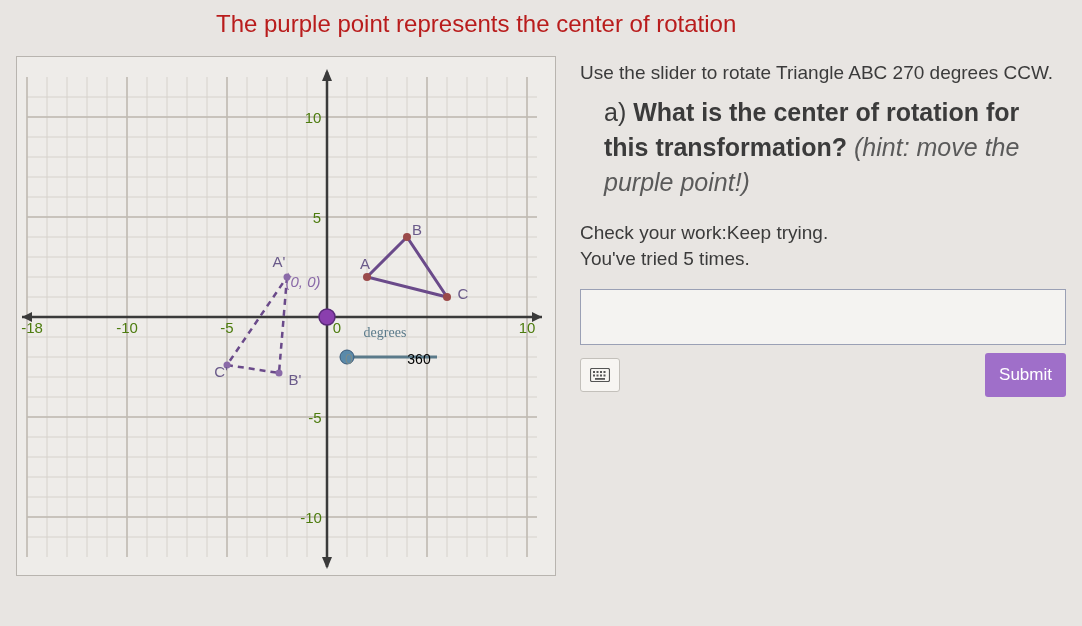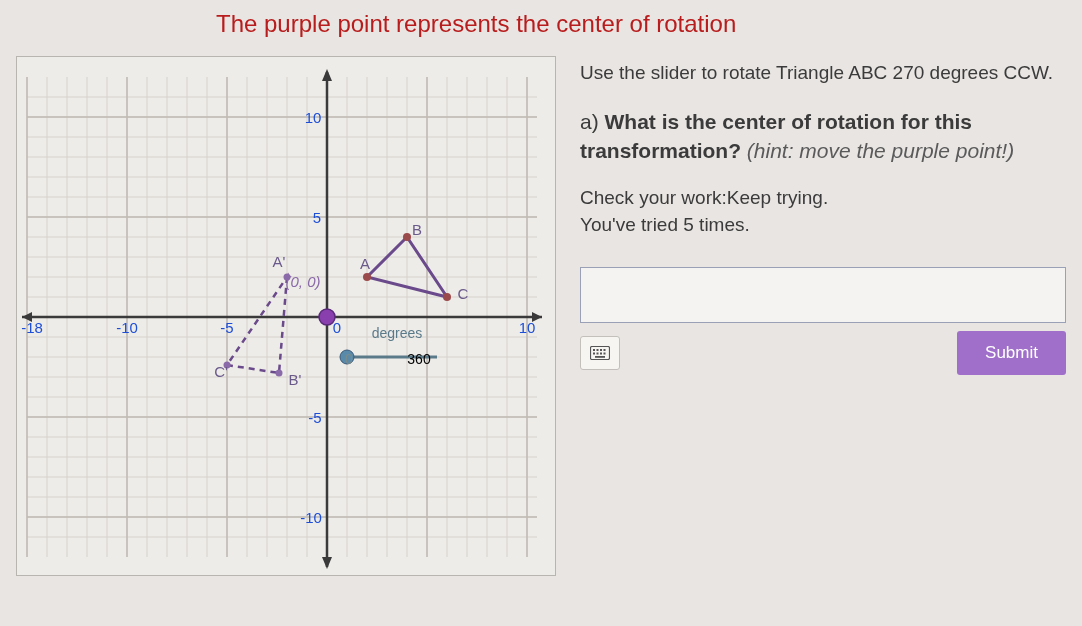--- a/index.html
+++ b/index.html
@@ -33,35 +33,36 @@
     flex: 0 0 auto;
   }
   .side-panel {
     flex: 1 1 auto;
     padding-top: 4px;
   }
   .instruction {
     font-size: 19px;
     color: #3b3b3b;
     line-height: 1.4;
-    margin-bottom: 20px;
+    margin-bottom: 8px;
   }
   .question {
-    font-size: 21px;
+    font-size: 25px;
     color: #3b3b3b;
     line-height: 1.4;
     margin-bottom: 20px;
+    margin-left: 24px;
   }
   .question b { font-weight: 700; }
   .question .hint { font-style: italic; color: #5a5a5a; }
   .feedback {
     font-size: 19px;
     color: #3b3b3b;
     line-height: 1.4;
-    margin-bottom: 28px;
+    margin-bottom: 16px;
   }
   .answer-box {
     border: 1px solid #9aa0b5;
     background: #f4f3f1;
     padding: 10px 10px 10px 10px;
     margin-bottom: 8px;
     height: 56px;
   }
   .toolbar-row {
     display: flex;
@@ -78,31 +79,31 @@
     display: flex;
     align-items: center;
     justify-content: center;
     cursor: pointer;
   }
   .kb-btn svg { display:block; }
   .submit-btn {
     background: #9f6fc9;
     color: #fff;
     border: none;
-    padding: 12px 28px;
+    padding: 12px 14px;
     font-size: 17px;
     border-radius: 3px;
     cursor: pointer;
   }
 
   
   .tick-label {
     position: absolute;
     font-size: 15px;
-    color: #1d4ed8;
+    color: #4d7c0f;
     transform: translate(-50%, -50%);
   }
   .pt-label {
     position: absolute;
     font-size: 15px;
     color: #6a5a8a;
     transform: translate(-50%, -50%);
   }
   .center-label {
     position: absolute;
@@ -243,21 +244,21 @@
       
       <span class="pt-label" style="left:348px; top:206px;">A</span>
       <span class="pt-label" style="left:400px; top:172px;">B</span>
       <span class="pt-label" style="left:446px; top:236px;">C</span>
       <span class="pt-label" style="left:262px; top:204px;">A'</span>
       <span class="pt-label" style="left:278px; top:322px;">B'</span>
       <span class="pt-label" style="left:204px; top:314px;">C'</span>
 
       <span class="center-label" style="left:286px; top:224px;">(0, 0)</span>
 
-      <span class="sl-label" style="left:380px; top:276px;">degrees</span>
+      <span class="sl-label" style="left:368px; top:276px;font-family:Liberation Serif, serif;">degrees</span>
       <span class="sl-label" style="left:402px; top:302px; color:#000000;">360</span>
       <span class="sl-label" style="left:332px; top:302px; color:#7a8a8a;">0</span>
     </div>
 
     <div class="side-panel">
       <p class="instruction">Use the slider to rotate Triangle ABC 270 degrees CCW.</p>
 
       <p class="question">
         <span>a) </span><b>What is the center of rotation for this transformation?</b><span class="hint"> (hint: move the purple point!)</span>
       </p>

